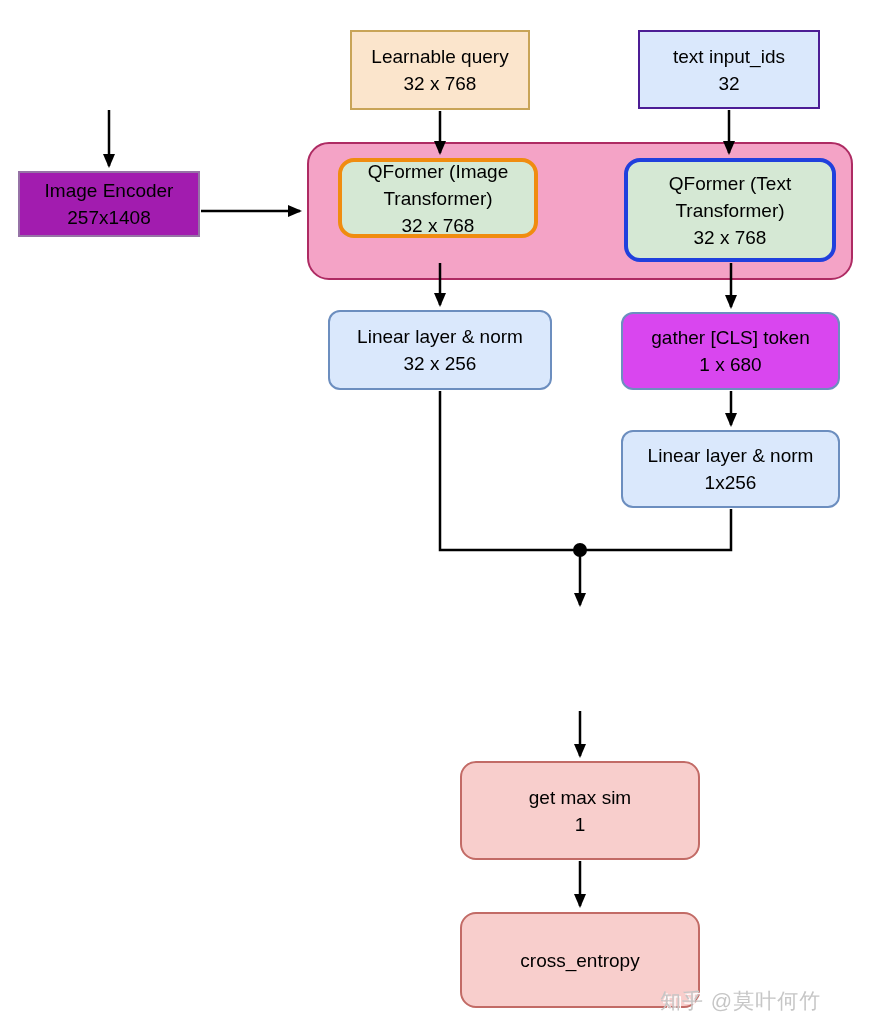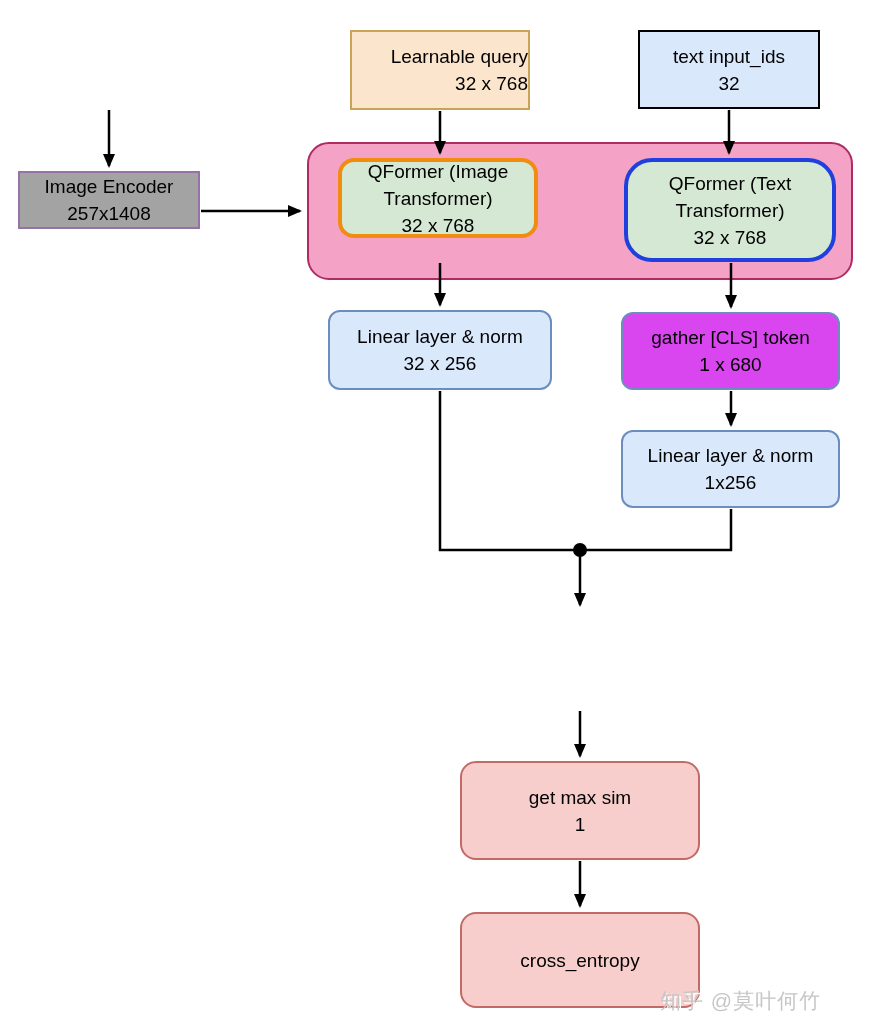--- a/index.html
+++ b/index.html
@@ -14,32 +14,32 @@
     position:absolute;
     box-sizing:border-box;
     display:flex;flex-direction:column;
     align-items:center;justify-content:center;
     text-align:center;
     font-size:19px;line-height:27px;color:#000;
   }
   .node span{display:block;}
   
   .box-image{left:18px;top:30px;width:182px;height:79px;background:#f5f5f5;border:2.5px solid #1a1a1a;}
-  .box-encoder{left:18px;top:171px;width:182px;height:58px;background:#a3a3a3;border:2px solid #9673a6;}
-  .box-query{left:350px;top:30px;width:180px;height:80px;background:#fbe5cc;border:2.5px solid #c8a457;align-items:flex-end;}
-  .box-textids{left:638px;top:30px;width:182px;height:79px;background:#dae8fc;border:2px solid #000000;}
+  .box-encoder{left:18px;top:171px;width:182px;height:66px;background:#a21caf;border:2px solid #9673a6;}
+  .box-query{left:350px;top:30px;width:180px;height:80px;background:#fbe5cc;border:2.5px solid #c8a457;}
+  .box-textids{left:638px;top:30px;width:182px;height:79px;background:#dae8fc;border:2px solid #4c1d95;}
   
   .group-pink{
     position:absolute;left:307px;top:142px;width:546px;height:138px;
     background:#f4a3c6;border:2.5px solid #ae2b63;border-radius:22px;
     box-sizing:border-box;
   }
   
   .box-qformer-img{left:338px;top:158px;width:200px;height:80px;background:#d5e8d4;border:4.5px solid #f08c10;border-radius:16px;}
-  .box-qformer-txt{left:624px;top:158px;width:212px;height:104px;background:#d5e8d4;border:4.5px solid #2040dd;border-radius:28px;}
+  .box-qformer-txt{left:624px;top:158px;width:212px;height:104px;background:#d5e8d4;border:4.5px solid #2040dd;border-radius:16px;}
   
   .box-linear-img{left:328px;top:310px;width:224px;height:80px;background:#dae8fc;border:2px solid #6c8ebf;border-radius:12px;}
   .box-gather{left:621px;top:312px;width:219px;height:78px;background:#d946ef;border:2px solid #6c8ebf;border-radius:12px;}
   .box-linear-txt{left:621px;top:430px;width:219px;height:78px;background:#dae8fc;border:2px solid #6c8ebf;border-radius:12px;}
   
   .box-red{background:#f8cecc;border:2px solid #c26b66;border-radius:16px;}
   .box-calsim{left:460px;top:610px;width:241px;height:100px;}
   .box-maxsim{left:460px;top:761px;width:240px;height:99px;text-align:center;}
   .box-xent{left:460px;top:912px;width:240px;height:96px;}
   

